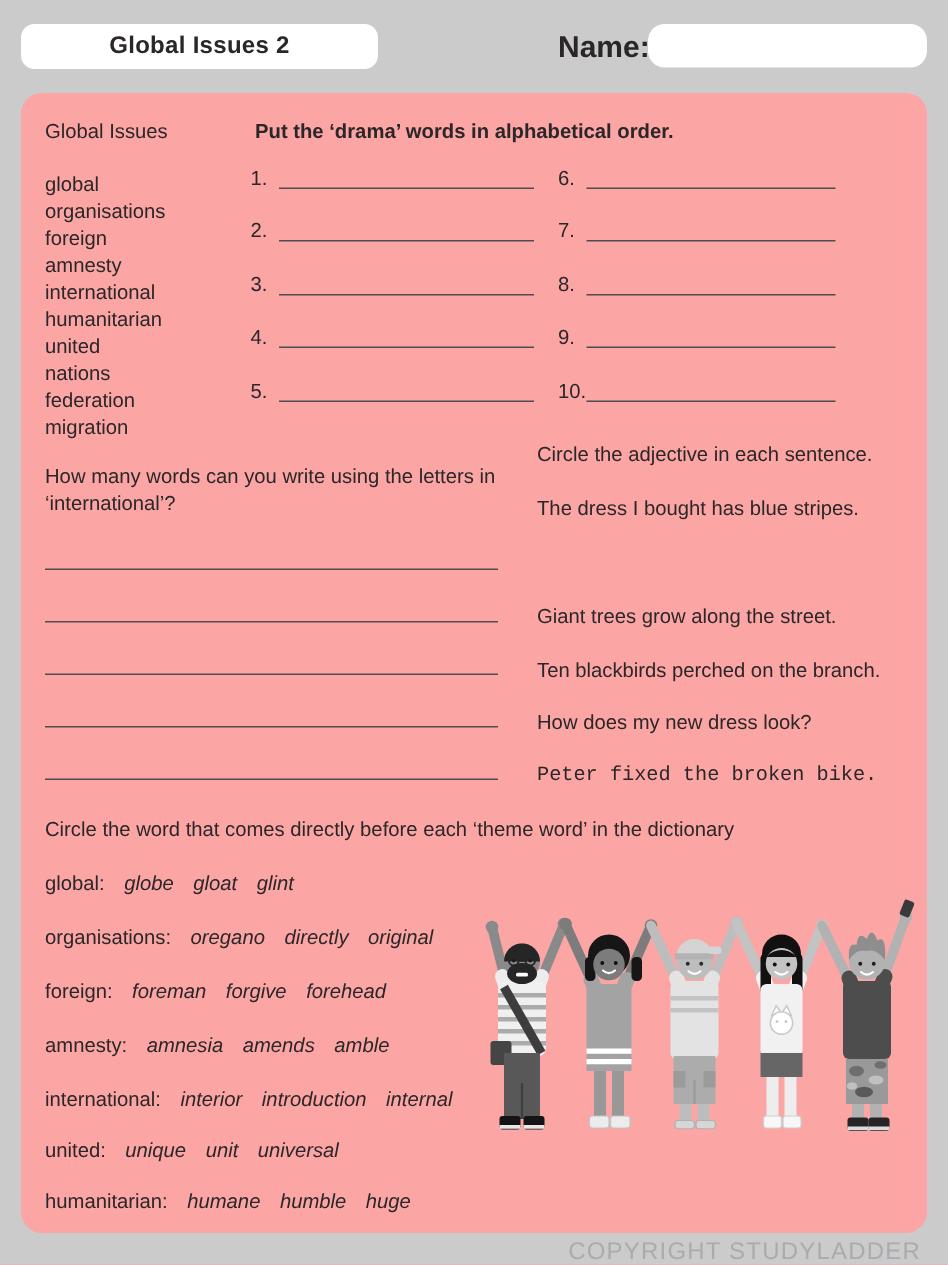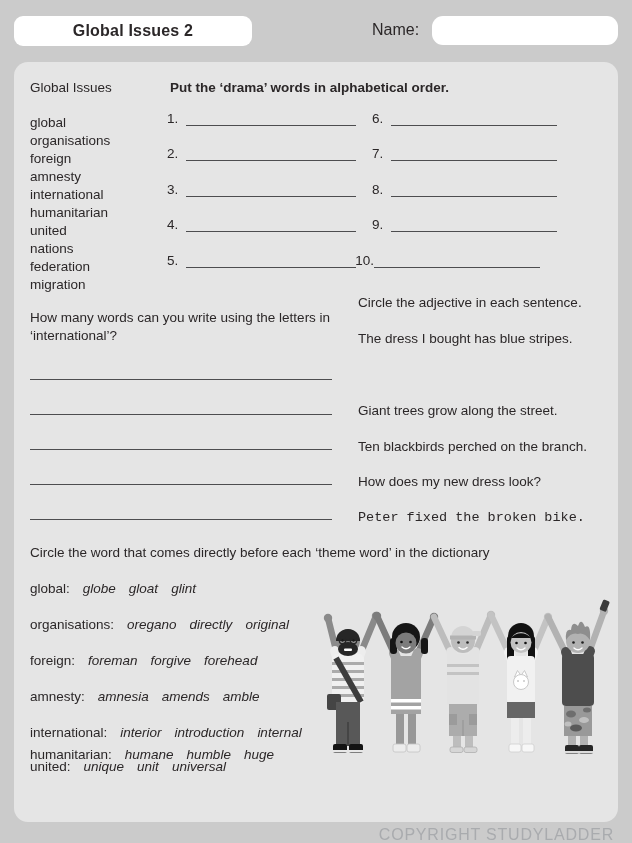--- a/index.html
+++ b/index.html
@@ -8,30 +8,30 @@
     background:#cbcbcb;
     font-family:"Liberation Sans",sans-serif;
     color:#2b2728;
   }
   .title-box{
     position:absolute;left:14px;top:16px;width:238px;height:30px;
     background:#fff;border-radius:9px;
     display:flex;align-items:center;justify-content:center;
     font-size:16px;font-weight:bold;letter-spacing:.2px;
   }
-  .name-label{position:absolute;left:372px;top:21px;font-size:16px;font-weight:normal;}
+  .name-label{position:absolute;left:372px;top:21px;font-size:20px;font-weight:bold;}
   .name-input{
     position:absolute;left:432px;top:16px;width:186px;height:29px;
     background:#fff;border:none;border-radius:11px;outline:none;
     font-size:15px;padding:0 10px;box-sizing:border-box;
     font-family:"Liberation Sans",sans-serif;
   }
   .panel{
     position:absolute;left:14px;top:62px;width:604px;height:760px;
-    background:#e5e5e5;border-radius:14px;
+    background:#fca5a5;border-radius:14px;
   }
   .panel *{position:absolute;}
   .txt{font-size:13.5px;line-height:18px;white-space:nowrap;}
   .wl-heading{left:16px;top:17px;}
   .wl-words{left:16px;top:52px;white-space:normal;}
   .wl-words div{position:static;}
   .alpha-instruction{left:156px;top:17px;font-weight:bold;}
   .num-row{display:flex;align-items:flex-end;height:17px;}
   .num-row .num{position:static;font-size:13.5px;min-width:19px;}
   .num-row .blank{position:static;border-bottom:1.4px solid #4d4d4f;height:100%;}
@@ -108,21 +108,21 @@
       <span class="blank"></span>
   </div>
   <div class="num-row col2" style="left:358px;top:118px;">
     <span class="num">8.</span>
       <span class="blank"></span>
   </div>
   <div class="num-row col2" style="left:358px;top:153px;">
     <span class="num">9.</span>
       <span class="blank"></span>
   </div>
-  <div class="num-row col2" style="left:341px;top:189px;text-align:right;">
+  <div class="num-row col2" style="left:358px;top:189px;">
     <span class="num">10.</span>
       <span class="blank"></span>
   </div>
 
   <div class="txt letters-instruction">How many words can you write using the letters in ‘international’?</div>
   <div class="rule-line" style="top:317px;"></div>
   <div class="rule-line" style="top:352px;"></div>
   <div class="rule-line" style="top:387px;"></div>
   <div class="rule-line" style="top:422px;"></div>
   <div class="rule-line" style="top:457px;"></div>
@@ -144,21 +144,21 @@
   </div>
   <div class="txt dict-row" style="top:590px;">
     <span class="dict-label">foreign:</span><span class="choice">foreman</span><span class="choice">forgive</span><span class="choice">forehead</span>
   </div>
   <div class="txt dict-row" style="top:626px;">
     <span class="dict-label">amnesty:</span><span class="choice">amnesia</span><span class="choice">amends</span><span class="choice">amble</span>
   </div>
   <div class="txt dict-row" style="top:662px;">
     <span class="dict-label">international:</span><span class="choice">interior</span><span class="choice">introduction</span><span class="choice">internal</span>
   </div>
-  <div class="txt dict-row" style="top:684px;text-align:right;">
+  <div class="txt dict-row" style="top:730px;text-align:right;">
     <span class="dict-label">humanitarian:</span><span class="choice">humane</span><span class="choice">humble</span><span class="choice">huge</span>
   </div>
   <div class="txt dict-row" style="top:696px;">
     <span class="dict-label">united:</span><span class="choice">unique</span><span class="choice">unit</span><span class="choice">universal</span>
   </div>
 
   <svg class="kids-svg" viewBox="0 0 298 164">
 
     <g>
       <line x1="18" y1="66" x2="7" y2="22" stroke="#8a8a8a" stroke-width="6.5" stroke-linecap="round"></line>

